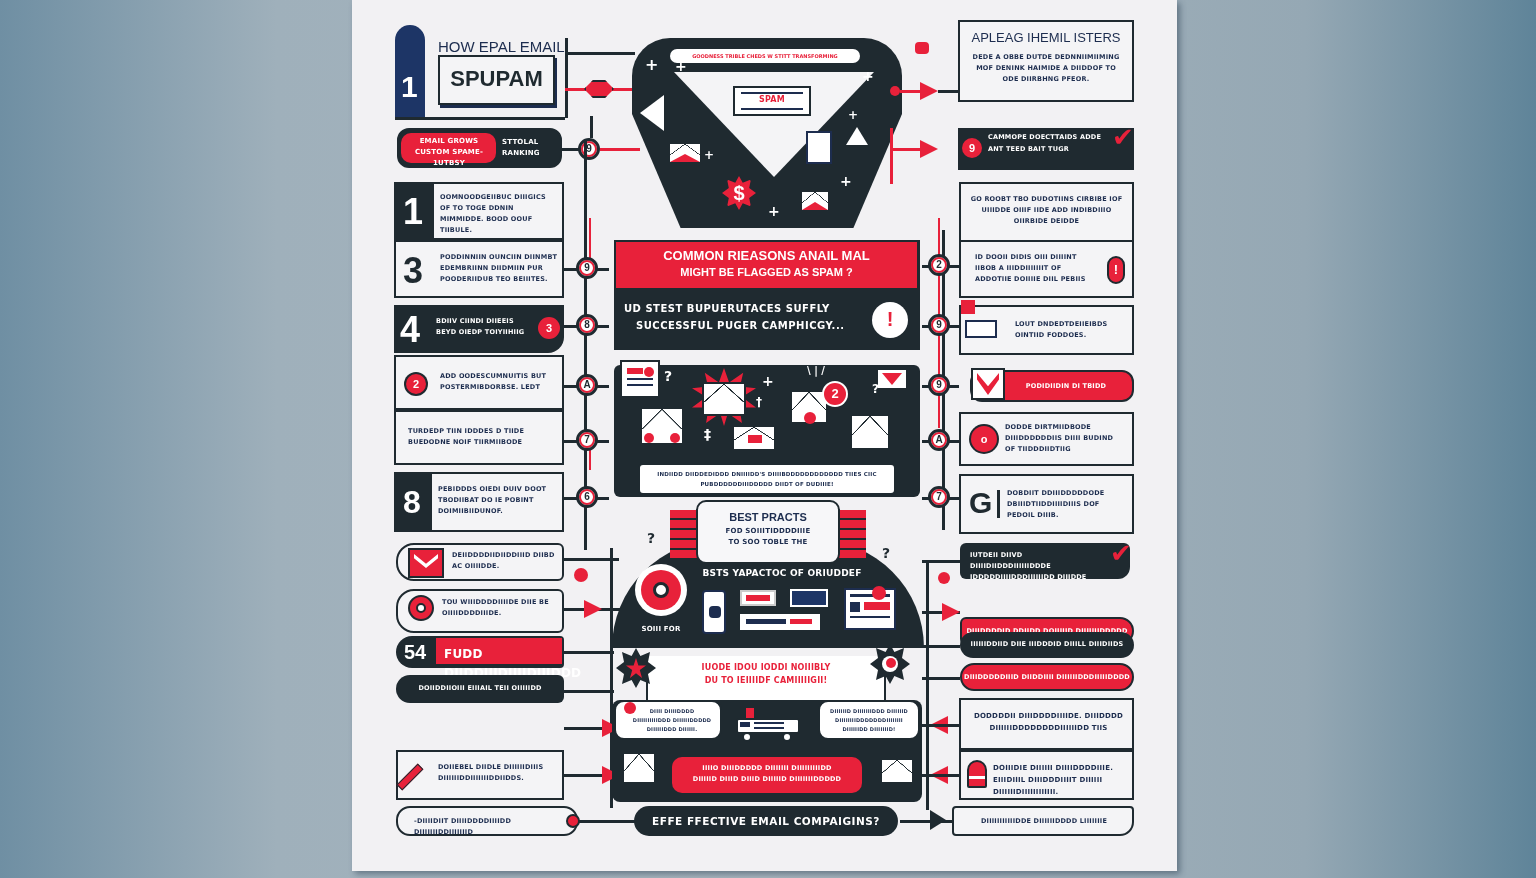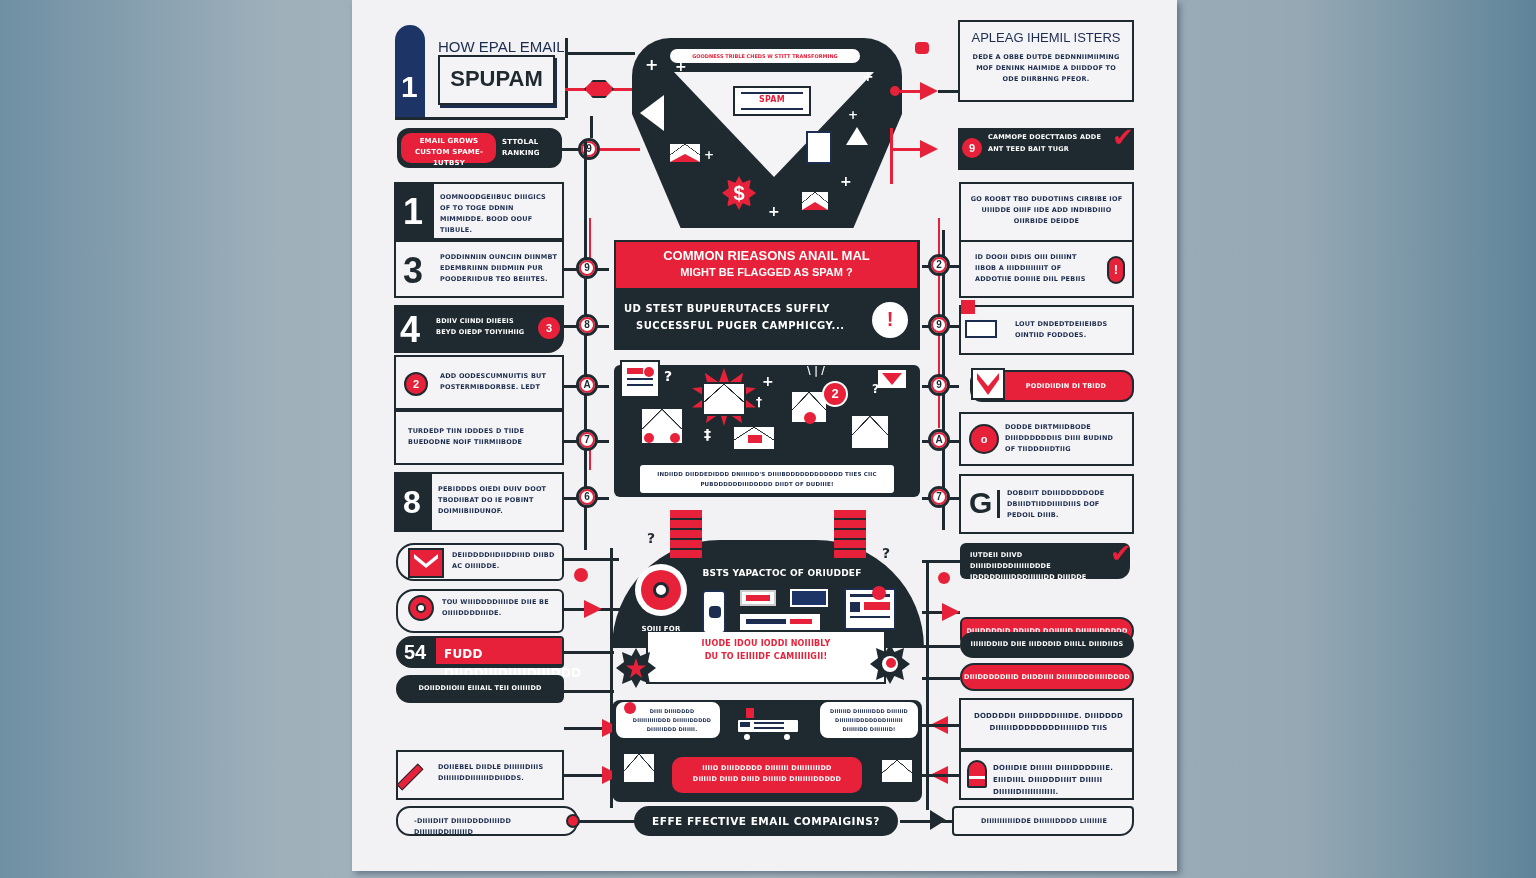--- a/index.html
+++ b/index.html
@@ -258,20 +258,25 @@
   <div class="line" style="left:570px;top:497px;width:37px;height:2.5px;"></div>
   <div class="node" style="left:576px;top:254px;">2</div>
   <div class="node" style="left:576px;top:314px;">9</div>
   <div class="node" style="left:576px;top:374px;">9</div>
   <div class="node" style="left:576px;top:429px;">A</div>
   <div class="node" style="left:576px;top:486px;">7</div>
 
   <div class="abs dk" style="left:260px;top:540px;width:312px;height:108px;border-radius:156px 156px 0 0;"></div>
   <div class="abs" style="left:318px;top:510px;width:32px;height:48px;background:repeating-linear-gradient(#e8213a 0 8px,#1f2a30 8px 10px);"></div>
   <div class="abs" style="left:482px;top:510px;width:32px;height:48px;background:repeating-linear-gradient(#e8213a 0 8px,#1f2a30 8px 10px);"></div>
+  <div class="abs" style="left:344px;top:500px;width:144px;height:64px;background:#f7f7f9;border:2px solid #1f2a30;border-radius:10px;">
+    <div class="txt center" style="font-size:11px;line-height:14px;margin-top:8px;font-family:'Liberation Sans',sans-serif;letter-spacing:0;">BEST PRACTS</div>
+    <div class="txt center" style="font-size:7px;line-height:11px;margin-top:2px;">FOD SOIIITIDDDDIIIE</div>
+    <div class="txt center" style="font-size:7px;line-height:11px;">TO SOO TOBLE THE</div>
+  </div>
   <div class="sym" style="left:295px;top:530px;font-size:14px;color:#1f2a30;">?</div>
   <div class="sym" style="left:530px;top:545px;font-size:14px;color:#1f2a30;">?</div>
   <div class="abs txt txtw center" style="left:330px;top:567px;width:200px;font-size:9px;line-height:12px;">BSTS YAPACTOC OF ORIUDDEF</div>
   <div class="abs" style="left:283px;top:564px;width:52px;height:52px;border-radius:50%;background:#fff;">
     <div class="abs" style="left:6px;top:6px;width:40px;height:40px;border-radius:50%;background:#e8213a;"></div>
     <div class="abs" style="left:18px;top:18px;width:16px;height:16px;border-radius:50%;background:#fff;border:3px solid #1f2a30;"></div>
   </div>
   <div class="abs txt txtw center" style="left:276px;top:624px;width:66px;font-size:7px;line-height:10px;">SOIII FOR</div>
   <div class="abs" style="left:350px;top:590px;width:24px;height:44px;background:#fff;border:2px solid #1d2d4f;border-radius:4px;">
     <div class="abs" style="left:5px;top:14px;width:12px;height:12px;border-radius:4px;background:#1d2d4f;"></div>
@@ -285,21 +290,21 @@
     <div class="abs" style="left:50px;top:5px;width:22px;height:5px;background:#e8213a;"></div>
   </div>
   <div class="abs" style="left:492px;top:588px;width:52px;height:42px;background:#fff;border:2px solid #1d2d4f;">
     <div class="abs" style="left:4px;top:4px;width:40px;height:3px;background:#1d2d4f;"></div>
     <div class="abs" style="left:4px;top:12px;width:10px;height:10px;background:#1d2d4f;"></div>
     <div class="abs" style="left:18px;top:12px;width:26px;height:8px;background:#e8213a;"></div>
     <div class="abs" style="left:4px;top:26px;width:40px;height:2px;background:#1d2d4f;"></div>
   </div>
   <div class="rdot" style="left:520px;top:586px;width:14px;height:14px;"></div>
 
-  <div class="abs" style="left:294px;top:632px;width:240px;height:52px;background:#fff;border:2px solid #1f2a30;border-top:none;">
+  <div class="abs" style="left:294px;top:656px;width:240px;height:52px;background:#fff;border:2px solid #1f2a30;border-top:none;">
     <div class="txt center" style="font-size:8px;line-height:13px;margin-top:5px;color:#e8213a;">IUODE IDOU IODDI NOIIIBLY</div>
     <div class="txt center" style="font-size:8px;line-height:13px;color:#e8213a;">DU TO IEIIIIDF CAMIIIIIGII!</div>
   </div>
   <div class="abs" style="left:264px;top:648px;width:40px;height:40px;background:#1f2a30;clip-path:polygon(50% 0,61% 20%,85% 10%,80% 35%,100% 50%,80% 65%,85% 90%,61% 80%,50% 100%,39% 80%,15% 90%,20% 65%,0 50%,20% 35%,15% 10%,39% 20%);">
     <div class="abs" style="left:10px;top:10px;width:20px;height:20px;background:#e8213a;clip-path:polygon(50% 0,62% 38%,100% 38%,69% 60%,80% 100%,50% 76%,20% 100%,31% 60%,0 38%,38% 38%);"></div>
   </div>
   <div class="abs" style="left:518px;top:644px;width:40px;height:40px;background:#1f2a30;clip-path:polygon(50% 0,61% 20%,85% 10%,80% 35%,100% 50%,80% 65%,85% 90%,61% 80%,50% 100%,39% 80%,15% 90%,20% 65%,0 50%,20% 35%,15% 10%,39% 20%);">
     <div class="abs" style="left:12px;top:12px;width:16px;height:16px;border-radius:50%;background:#fff;"></div>
     <div class="rdot" style="left:16px;top:14px;width:10px;height:10px;"></div>
   </div>

